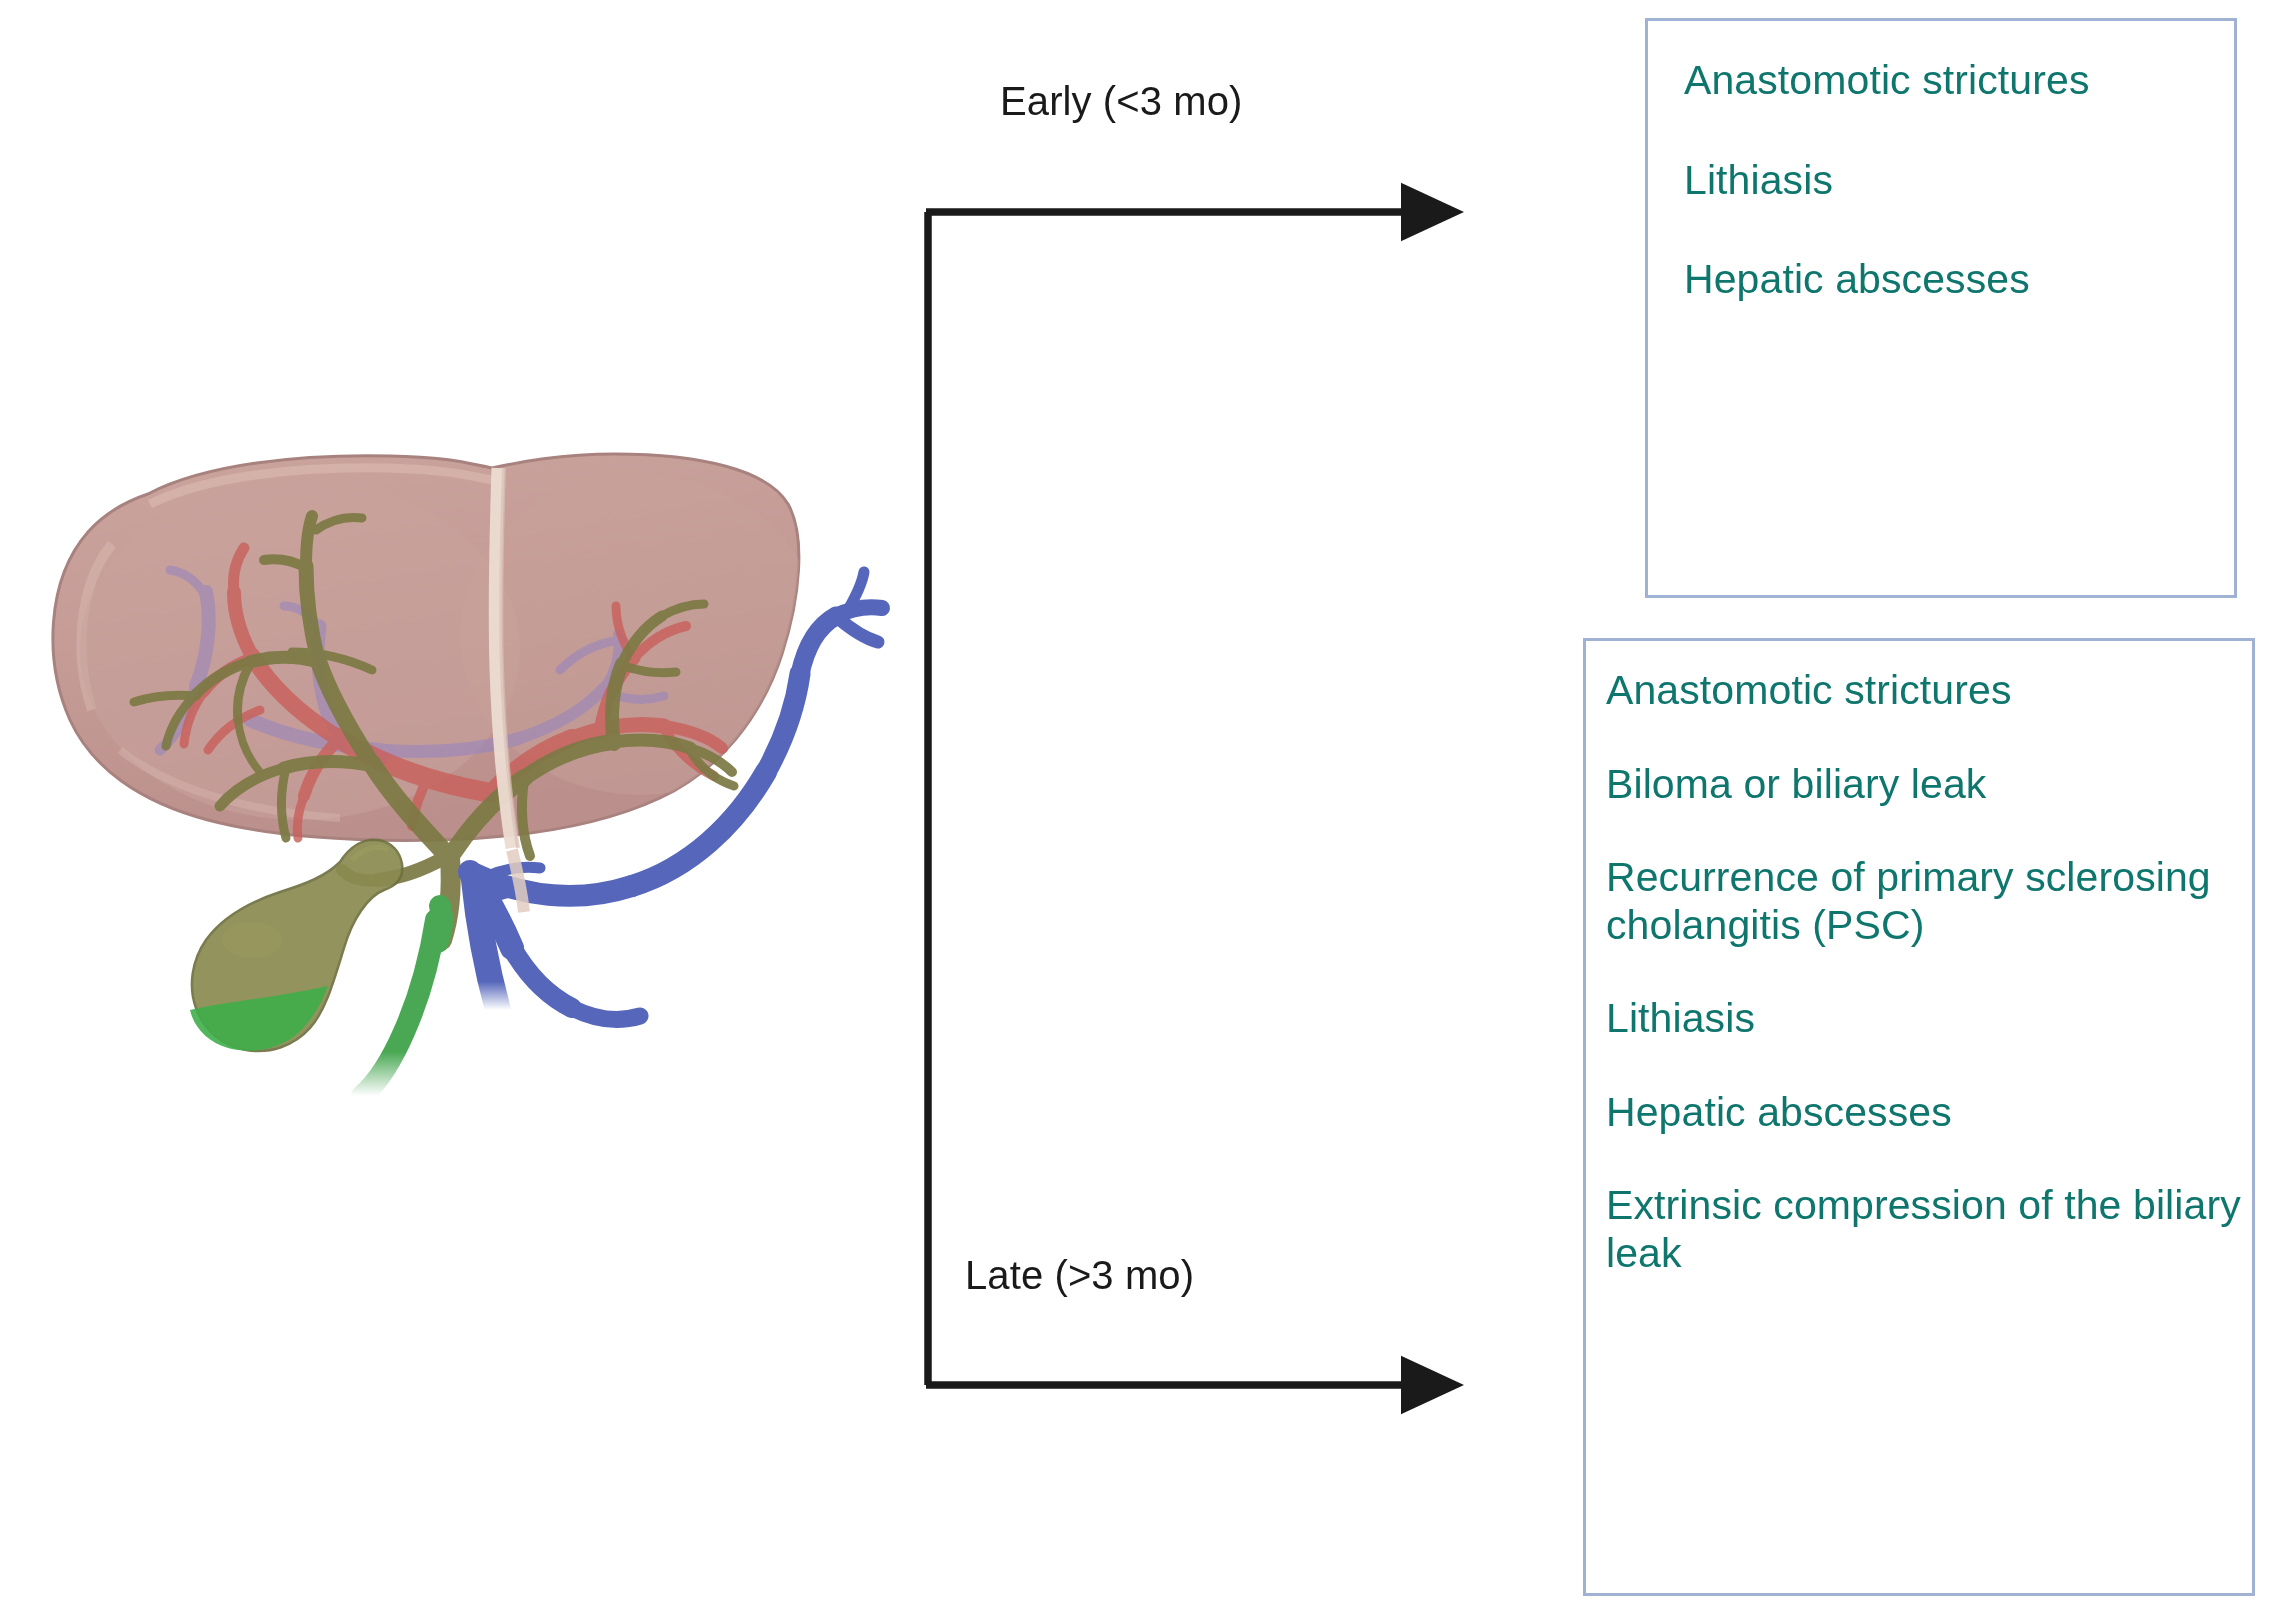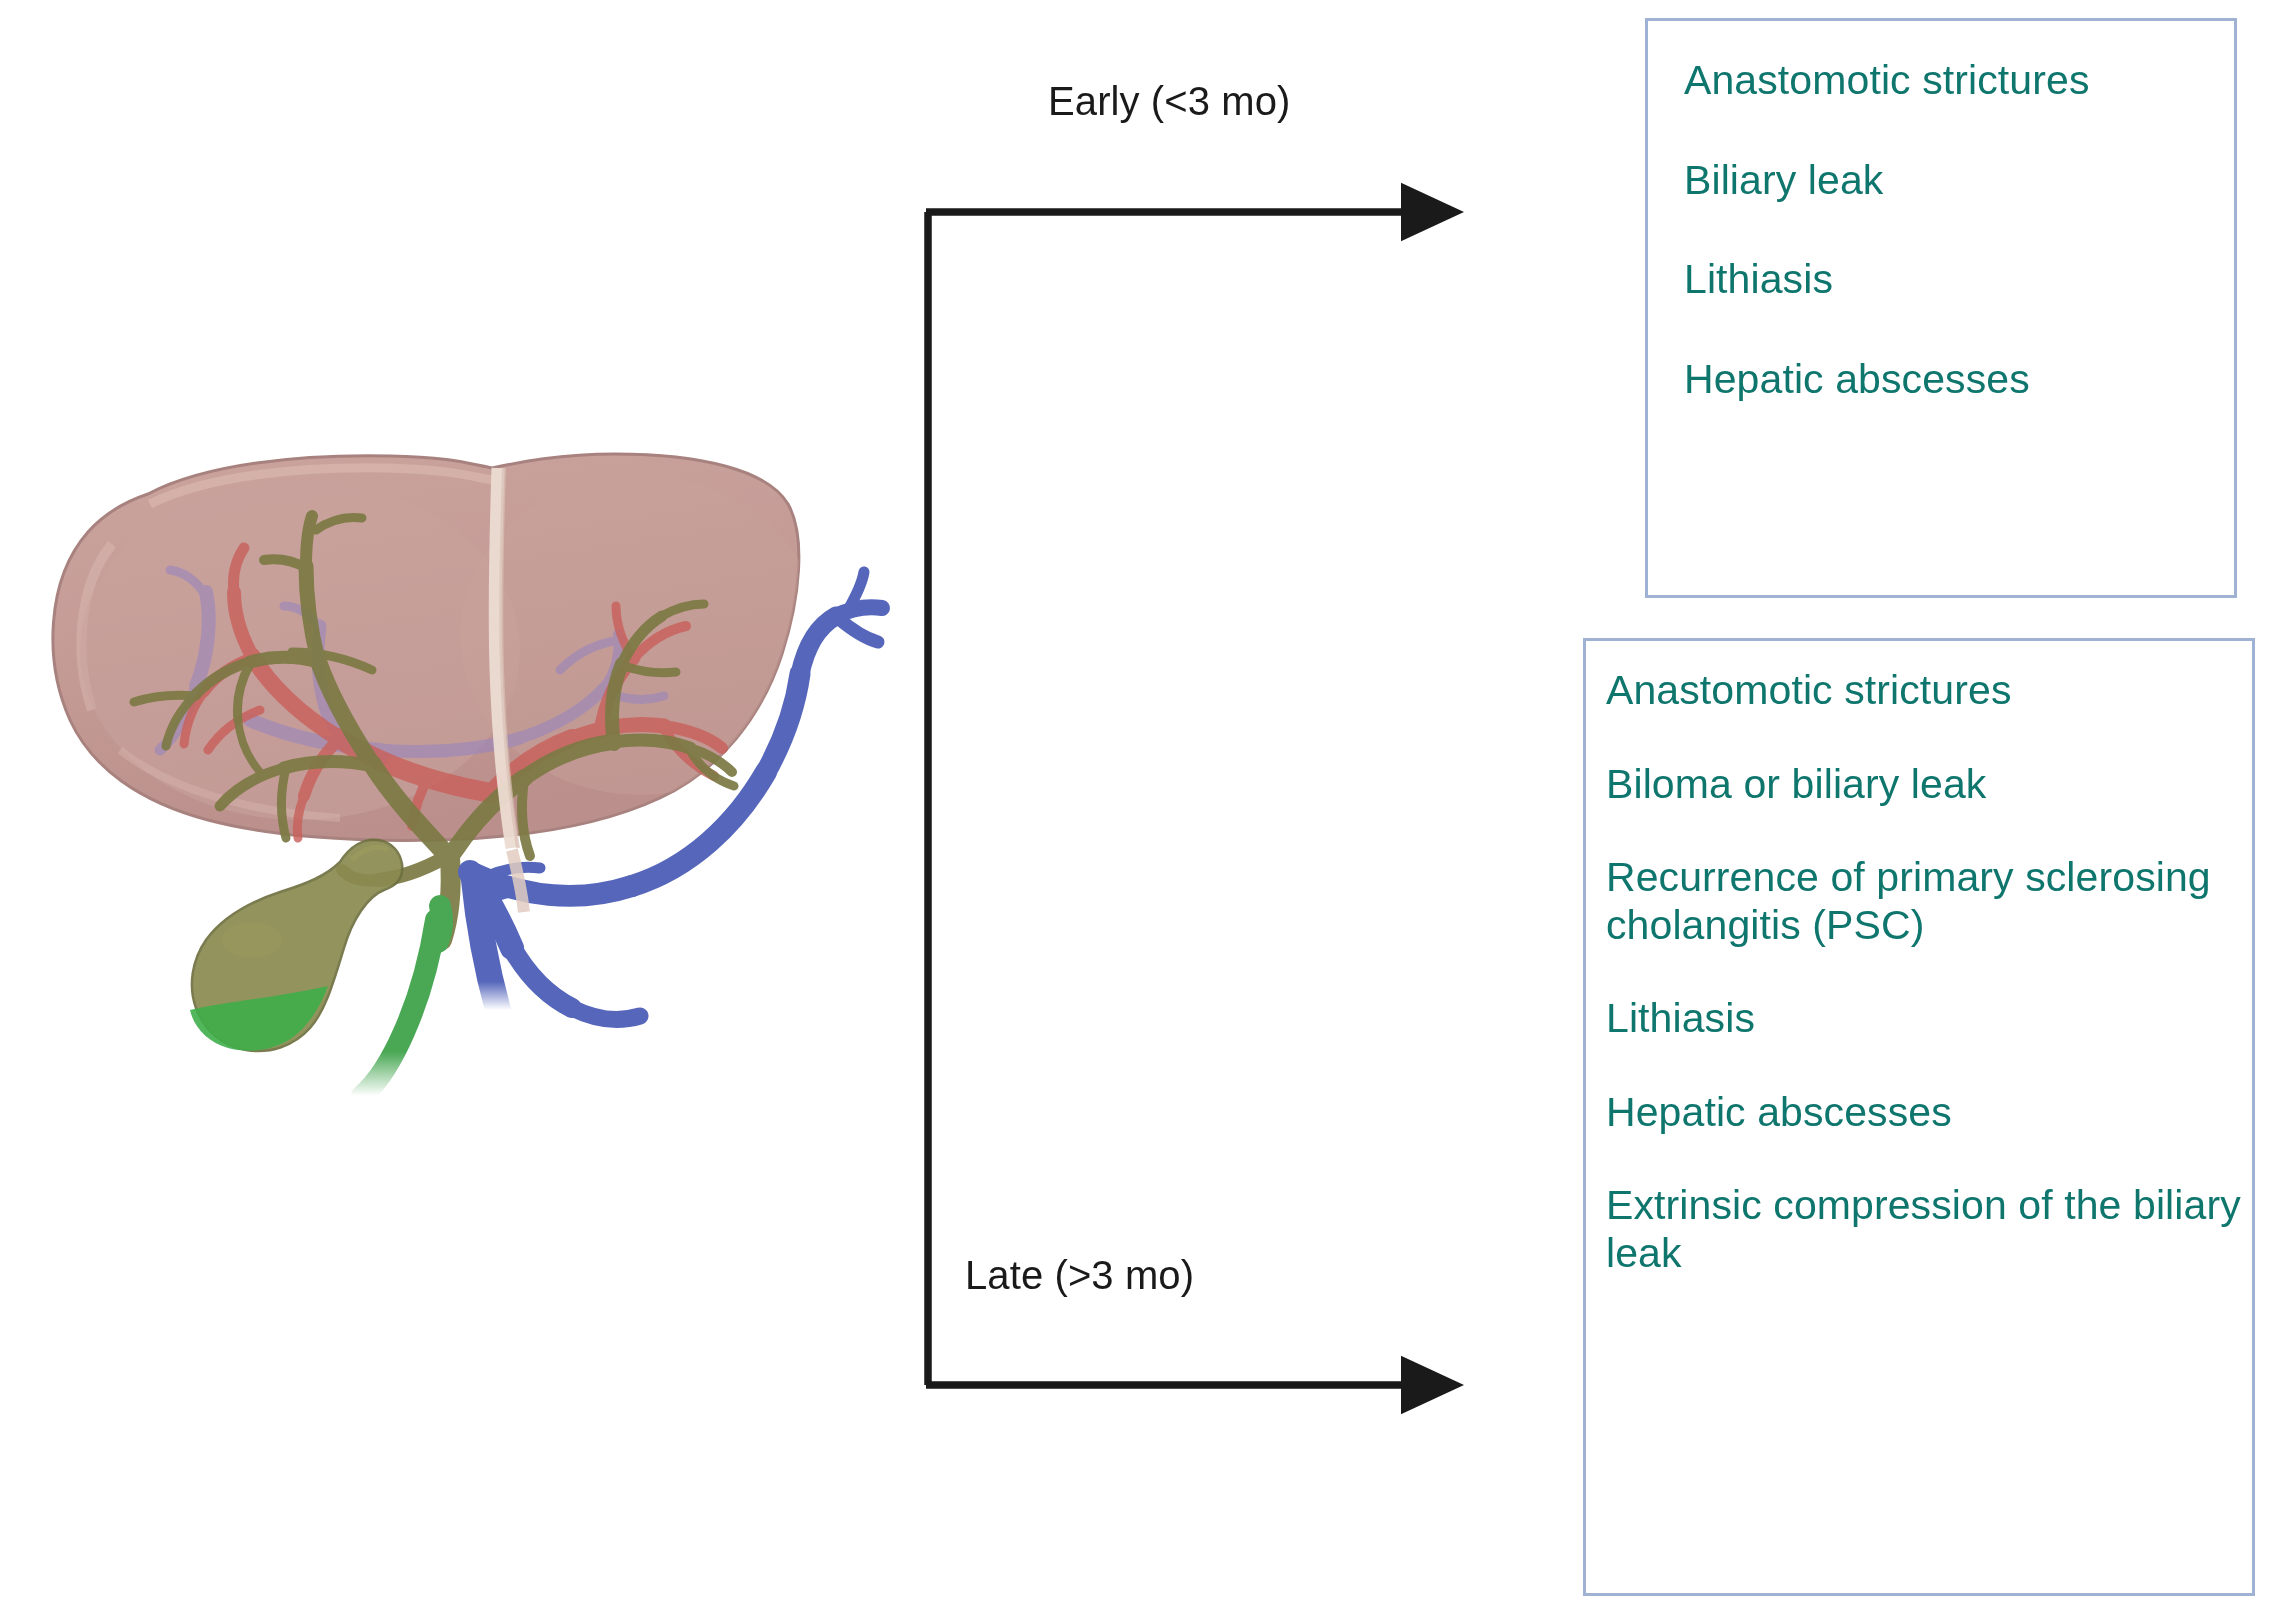--- a/index.html
+++ b/index.html
@@ -18,21 +18,21 @@
 
   
   .arrow-label{
     position:absolute;
     font-size:40px;
     color:#1a1a1a;
     letter-spacing:0.1px;
     white-space:nowrap;
     font-family:"Liberation Sans","DejaVu Sans",sans-serif;
   }
-  #label-early{left:1048px;top:79px;text-align:right;}
+  #label-early{left:1000px;top:79px;text-align:right;}
   #label-late{left:965px;top:1253px;}
 
   
   .outcome-box{
     position:absolute;
     background:#ffffff;
     border:3px solid #9fb2d4;
     box-sizing:border-box;
   }
   #box-early{left:1645px;top:18px;width:592px;height:580px;}
@@ -249,21 +249,20 @@
     <path d="M46,1235 L545,1235" stroke="#1a1a1a" stroke-width="7.5" fill="none" marker-end="url(#arrowHead)"></path>
   </svg>
 
   <div class="arrow-label" id="label-early">Early (&lt;3 mo)</div>
 
   <div class="arrow-label" id="label-late">Late (&gt;3 mo)</div>
 
   <div class="outcome-box" id="box-early">
     <ul class="box-list" id="list-early">
       <li class="box-item">Anastomotic strictures</li>
-      <li class="box-item">Biliary leak</li>
       <li class="box-item">Lithiasis</li>
       <li class="box-item">Hepatic abscesses</li>
     </ul>
   </div>
 
   <div class="outcome-box" id="box-late">
     <ul class="box-list" id="list-late">
       <li class="box-item">Anastomotic strictures</li>
       <li class="box-item">Biloma or biliary leak</li>
       <li class="box-item">Recurrence of primary sclerosing cholangitis (PSC)</li>

